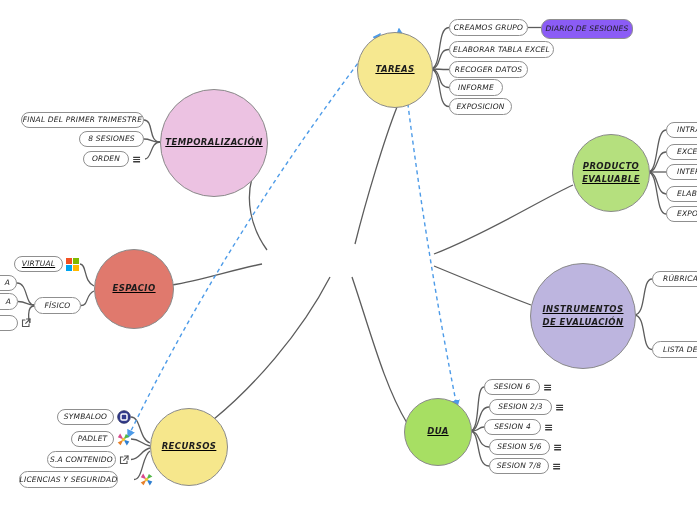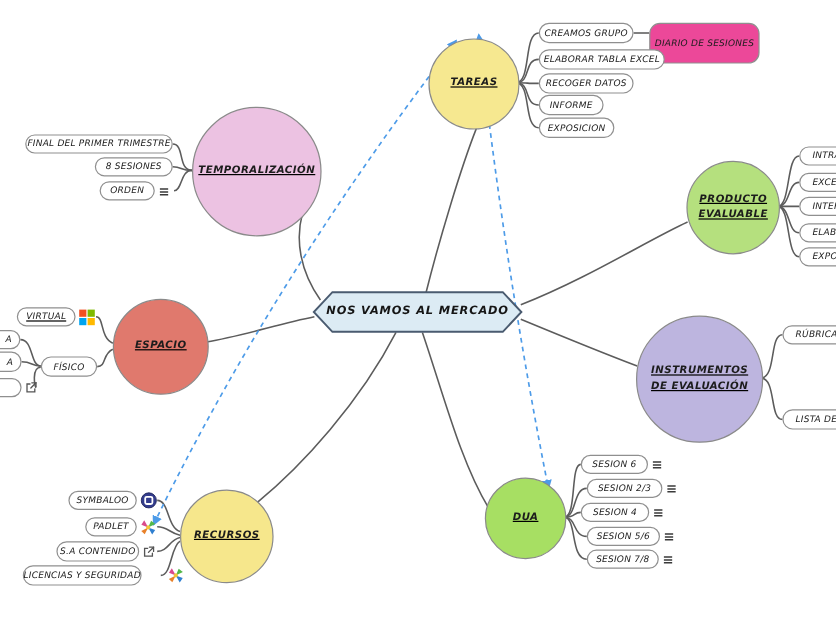--- a/index.html
+++ b/index.html
@@ -85,21 +85,21 @@
   <div id="nodes">
       <div class="circle" style="left: 357px; top: 32px; width: 74px; height: 74px; background: rgb(246, 232, 144);">
         <div class="clabel">TAREAS</div>
       </div>
       <div class="pillwrap" style="left: 449px; top: 19px;">
         <div class="pill" style="width: 79px; height: 17px; border-color: rgb(143, 143, 143); background: rgb(255, 255, 255);">
           <span class="plabel">CREAMOS GRUPO</span>
         </div>
       </div>
       <div class="pillwrap" style="left: 541px; top: 19px;">
-        <div class="pill" style="width: 92px; height: 34px; border-color: rgb(143, 143, 143); background: #ec4899;">
+        <div class="pill" style="width: 92px; height: 20px; border-color: rgb(143, 143, 143); background: #8b5cf6;">
           <span class="plabel">DIARIO DE SESIONES</span>
         </div>
       </div>
       <div class="pillwrap" style="left: 449px; top: 41px;">
         <div class="pill" style="width: 105px; height: 17px; border-color: rgb(143, 143, 143); background: rgb(255, 255, 255);">
           <span class="plabel">ELABORAR TABLA EXCEL</span>
         </div>
       </div>
       <div class="pillwrap" style="left: 449px; top: 61px;">
         <div class="pill" style="width: 79px; height: 17px; border-color: rgb(143, 143, 143); background: rgb(255, 255, 255);">
@@ -299,19 +299,13 @@
         <span class="icon-notes">≡</span>
       </div>
       <div class="pillwrap" style="left: 489px; top: 458px;">
         <div class="pill" style="width: 60px; height: 16px; border-color: rgb(143, 143, 143); background: rgb(255, 255, 255);">
           <span class="plabel">SESION 7/8</span>
         </div>
         <span class="icon-notes">≡</span>
       </div>
     </div>
 
-  <div id="central">
-    <svg width="176" height="36" viewBox="0 0 176 36">
-      <polygon id="central-poly" points="17,1.5 159,1.5 174.5,18 159,34.5 17,34.5 1.5,18" fill="#dcebf4" stroke="#4a5b70" stroke-width="1.6"></polygon>
-    </svg>
-    <div class="central-label">NOS VAMOS AL MERCADO</div>
-  </div>
 </div>
 
 </body></html>

